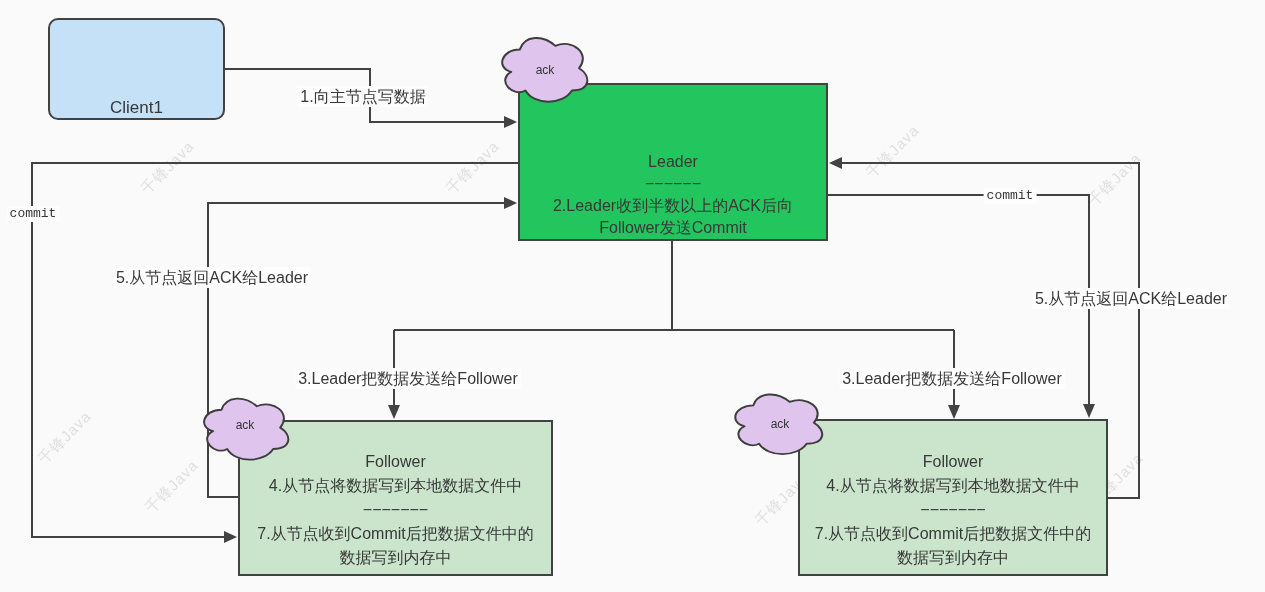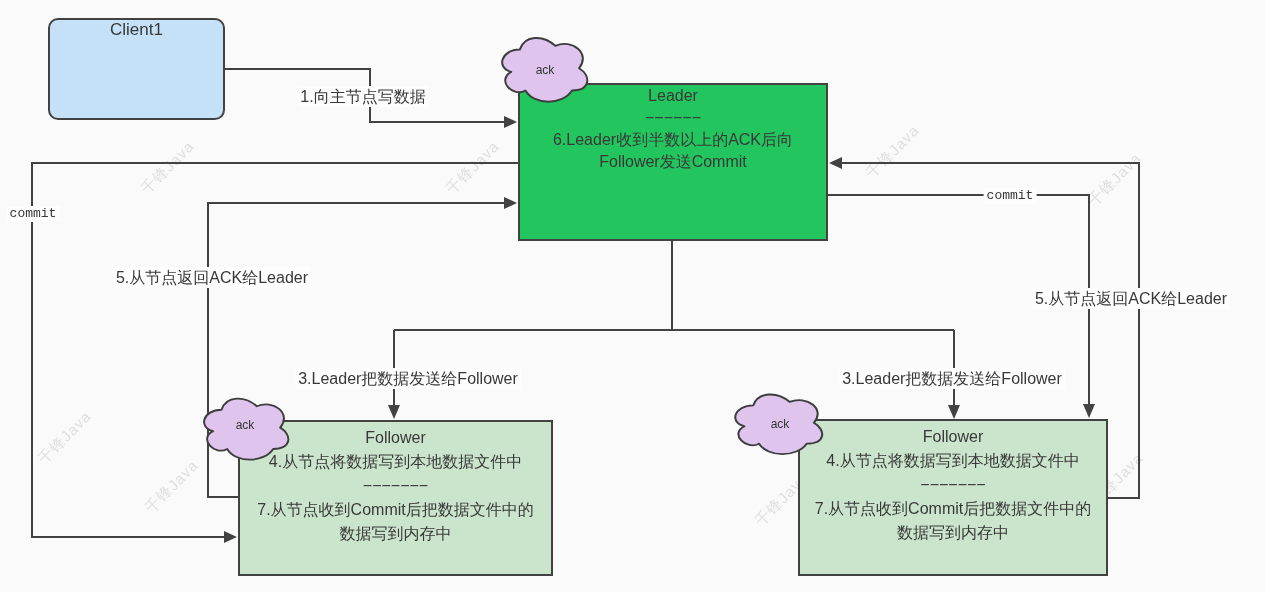--- a/index.html
+++ b/index.html
@@ -19,21 +19,21 @@
     opacity:.42;
     letter-spacing:1px;
     white-space:nowrap;
     z-index:0;
     user-select:none;
   }
   .node{
     position:absolute;
     box-sizing:border-box;
     border:2px solid #424242;
-    display:flex;flex-direction:column;justify-content:flex-start;align-items:center;
+    display:flex;flex-direction:column;justify-content:flex-end;align-items:center;
     text-align:center;
     z-index:1;
     color:#383838;
   }
   .node-client{
     background:#c5e1f7;
     border-radius:10px;
     font-size:17px;
   }
   .node-leader{
@@ -85,21 +85,21 @@
   <span class="wm" style="left:782px;top:500px;">千锋Java</span>
   <span class="wm" style="left:1117px;top:480px;">千锋Java</span>
 
   <div class="node node-client" style="left:48px;top:18px;width:177px;height:102px;">
     <div>Client1</div>
   </div>
 
   <div class="node node-leader" style="left:518px;top:83px;width:310px;height:158px;">
     <div>Leader</div>
     <div>−−−−−−</div>
-    <div>6.Leader收到半数以上的ACK后向Follower发送Commit</div>
+    <div>2.Leader收到半数以上的ACK后向Follower发送Commit</div>
   </div>
 
   <div class="node node-follower" style="left:238px;top:420px;width:315px;height:156px;">
     <div>Follower</div>
     <div>4.从节点将数据写到本地数据文件中</div>
     <div>−−−−−−−</div>
     <div>7.从节点收到Commit后把数据文件中的数据写到内存中</div>
   </div>
 
   <div class="node node-follower" style="left:798px;top:419px;width:310px;height:157px;">

